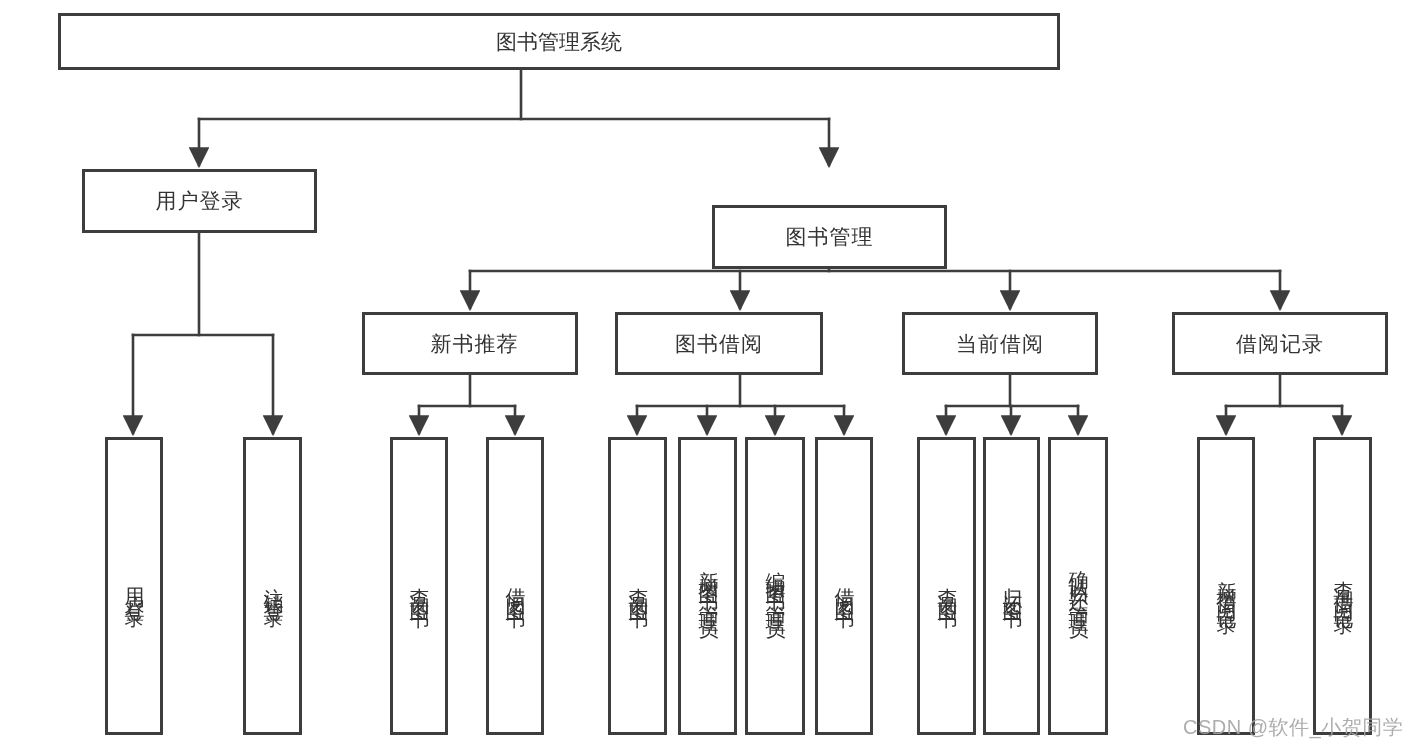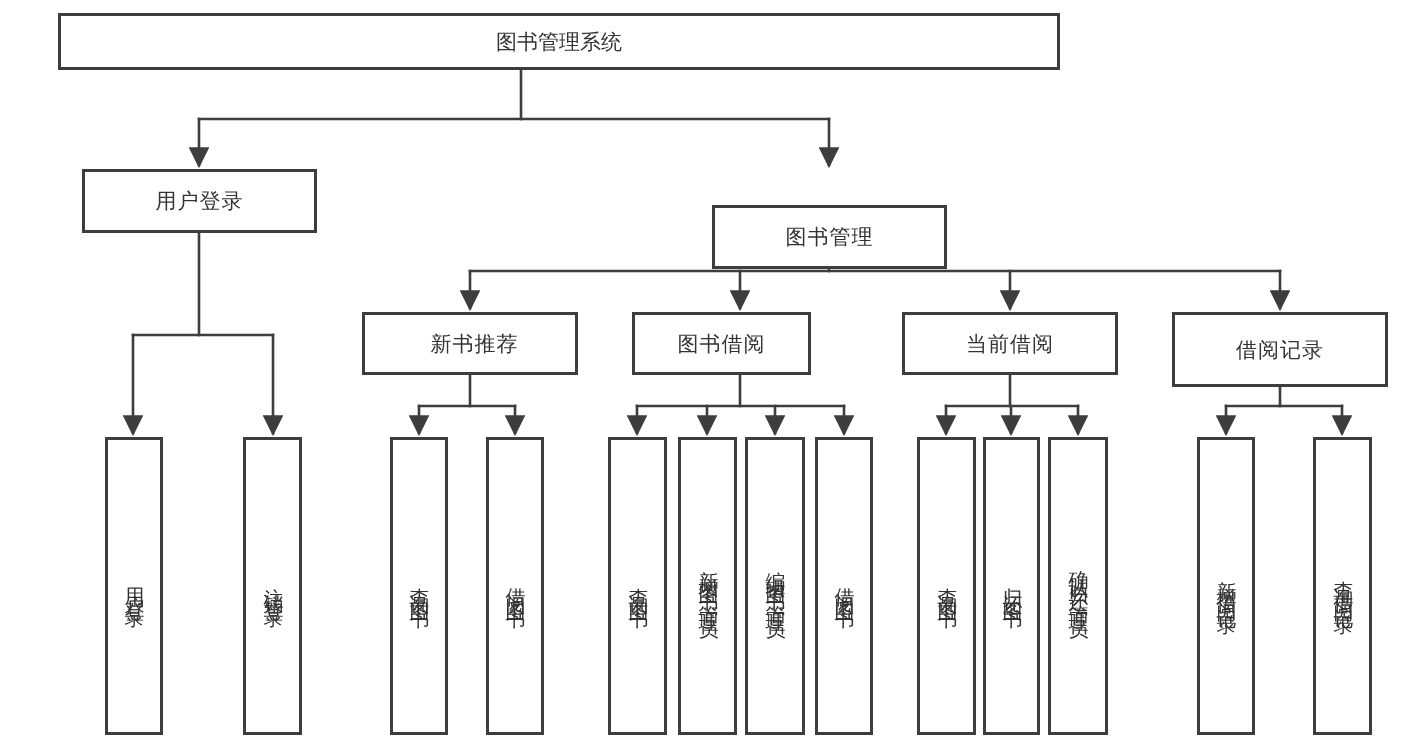--- a/index.html
+++ b/index.html
@@ -107,27 +107,27 @@
   <div class="node hbox" style="left:82px;top:169px;width:235px;height:64px;">
     <span>用户登录</span>
   </div>
   <div class="node hbox" style="left:712px;top:169px;width:235px;height:64px;margin-top:36px;">
     <span>图书管理</span>
   </div>
 
   <div class="node hbox" style="left:362px;top:312px;width:216px;height:63px;padding-left:9px;">
     <span>新书推荐</span>
   </div>
-  <div class="node hbox" style="left:632px;top:312px;width:179px;height:63px;">
+  <div class="node hbox" style="left:615px;top:312px;width:208px;height:63px;">
     <span>图书借阅</span>
   </div>
-  <div class="node hbox" style="left:902px;top:312px;width:216px;height:63px;">
+  <div class="node hbox" style="left:902px;top:312px;width:196px;height:63px;">
     <span>当前借阅</span>
   </div>
-  <div class="node hbox" style="left:1172px;top:312px;width:216px;height:75px;">
+  <div class="node hbox" style="left:1172px;top:312px;width:216px;height:63px;">
     <span>借阅记录</span>
   </div>
 
   <div class="node vbox" style="left:105px;top:437px;width:58px;height:298px;line-height:50px;">
     <span>用户登录</span>
   </div>
   <div class="node vbox" style="left:243px;top:437px;width:59px;height:298px;line-height:51px;">
     <span>注销登录</span>
   </div>
 
@@ -161,14 +161,15 @@
     <span>确认归还（管理员）</span>
   </div>
 
   <div class="node vbox" style="left:1197px;top:437px;width:58px;height:298px;line-height:50px;">
     <span>新增借阅记录</span>
   </div>
   <div class="node vbox" style="left:1313px;top:437px;width:59px;height:298px;line-height:51px;">
     <span>查询借阅记录</span>
   </div>
 
+  <div class="watermark">CSDN @软件_小贺同学</div>
 
 </div>
 
 </body></html>

